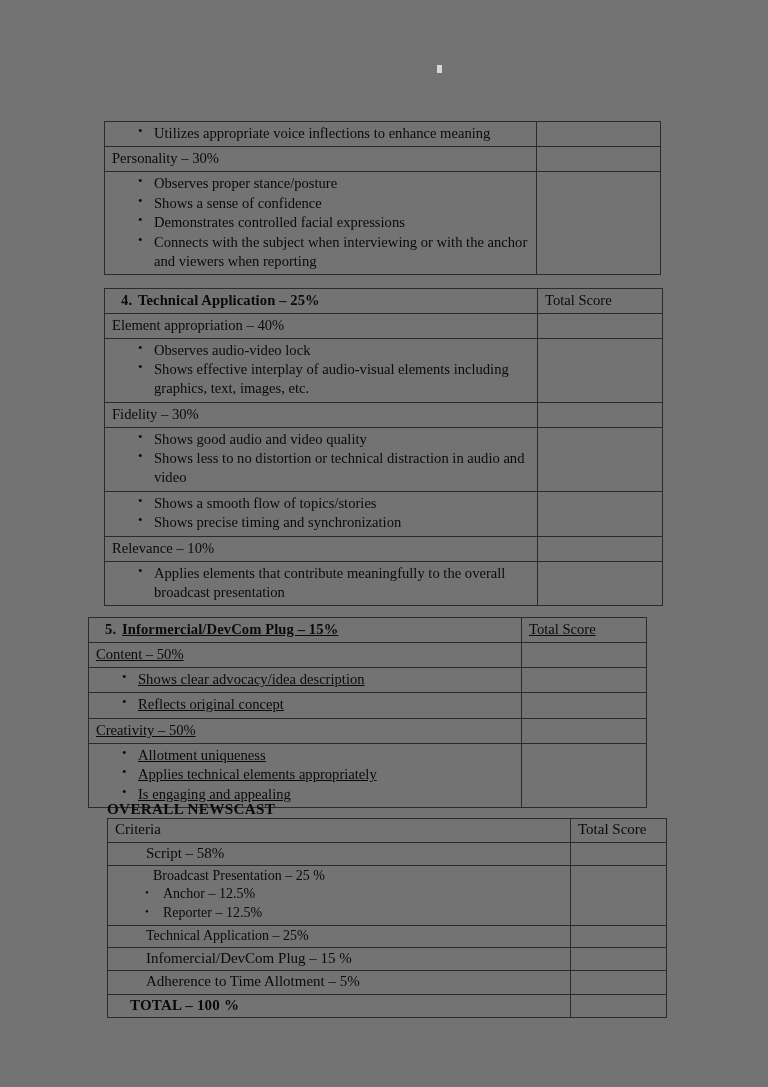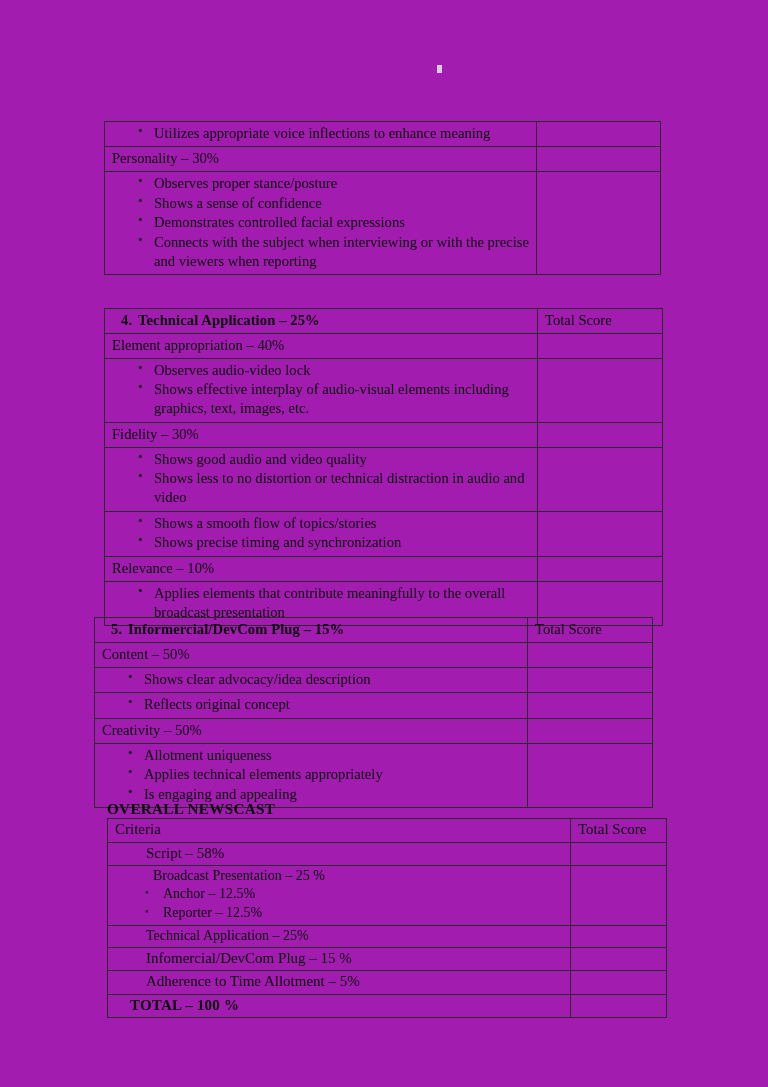--- a/index.html
+++ b/index.html
@@ -11,21 +11,21 @@
     width: 768px;
     height: 1087px;
     position: relative;
     font-family: "Liberation Serif", "DejaVu Serif", serif;
     color: #0a0a0a;
     -webkit-font-smoothing: antialiased;
   }
   .page {
     position: absolute;
     inset: 0;
-    background: #a21caf;
+    background: #737373;
   }
   .scan-speck {
     position: absolute;
     left: 437px;
     top: 65px;
     width: 5px;
     height: 8px;
     background: #e9e9e9;
     opacity: .85;
   }
@@ -78,25 +78,25 @@
     left: 26px;
     top: -1px;
     font-size: 13px;
   }
 
   
   #table-personality { left: 104px;  top: 121px;  width: 556px; }
   #table-personality col.c1 { width: 432px; }
   #table-personality col.c2 { width: 124px; }
 
-  #table-technical   { left: 104px;  top: 308px;  width: 558px; }
+  #table-technical   { left: 104px;  top: 288px;  width: 558px; }
   #table-technical col.c1 { width: 433px; }
   #table-technical col.c2 { width: 125px; }
 
-  #table-infomercial { left: 94px;  top: 617px;  width: 558px; }
+  #table-infomercial { left: 88px;  top: 617px;  width: 558px; text-decoration: underline; }
   #table-infomercial col.c1 { width: 433px; }
   #table-infomercial col.c2 { width: 125px; }
 
   #overall-heading {
     position: absolute;
     left: 107px;
     top: 800px;
     font-weight: bold;
     font-size: 15.2px;
     letter-spacing: .3px;
@@ -135,21 +135,21 @@
       <tr>
         <td class="crit">Personality – 30%</td>
         <td class="score"></td>
       </tr>
       <tr>
         <td>
           <ul class="bul">
             <li><span>Observes proper stance/posture</span></li>
             <li><span>Shows a sense of confidence</span></li>
             <li><span>Demonstrates controlled facial expressions</span></li>
-            <li><span>Connects with the subject when interviewing or with the precise and viewers when reporting</span></li>
+            <li><span>Connects with the subject when interviewing or with the anchor and viewers when reporting</span></li>
           </ul>
         </td>
         <td class="score"></td>
       </tr>
     </tbody>
   </table>
 
   <table class="tbl" id="table-technical">
     <colgroup>
         <col class="c1">

